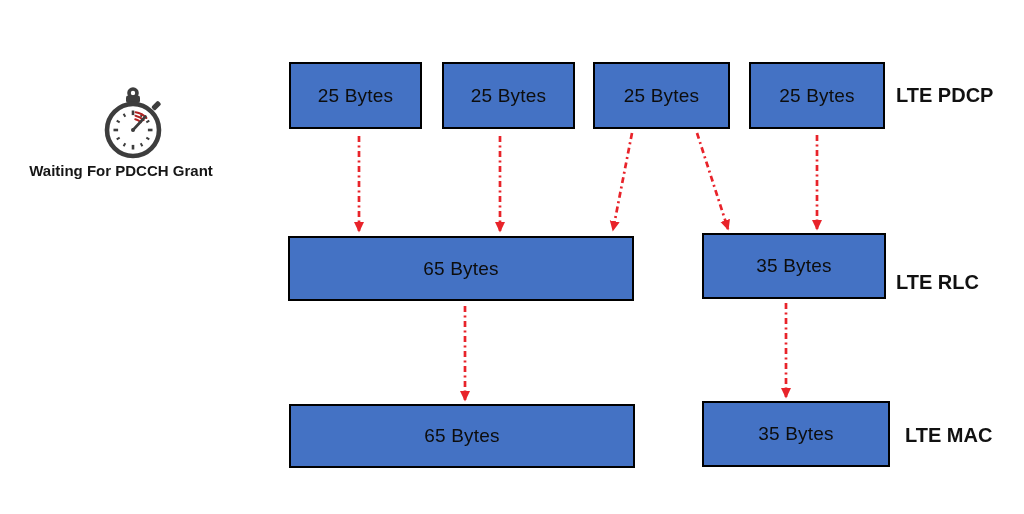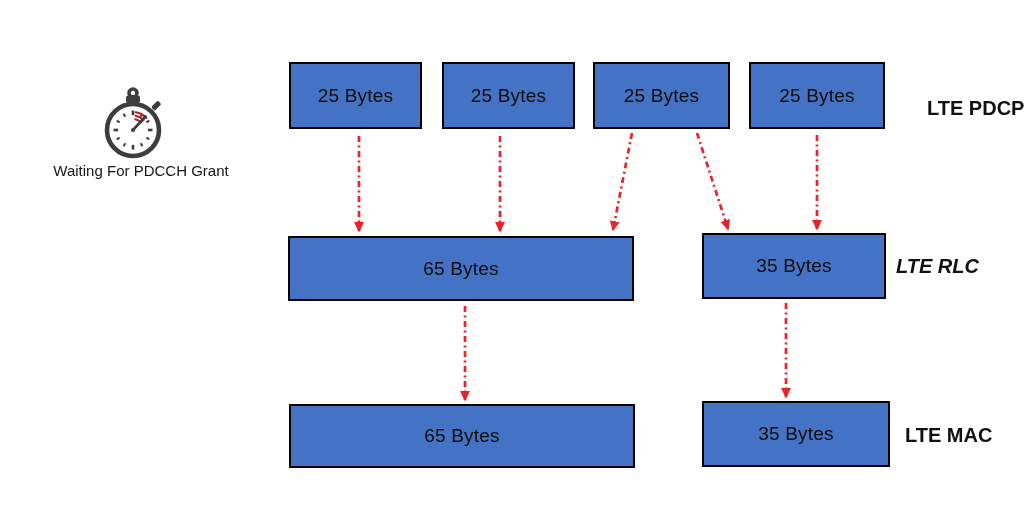--- a/index.html
+++ b/index.html
@@ -10,22 +10,22 @@
   .box{
     position:absolute; background:#4472c4; border:2px solid #000000;
     box-sizing:border-box; display:flex; align-items:center; justify-content:center;
     color:#0d0d0d; font-size:19px; letter-spacing:0.2px;
   }
   .layer-label{
     position:absolute; color:#111111; font-weight:bold; font-size:20px;
     white-space:nowrap; letter-spacing:0px;
   }
   .caption{
-    position:absolute; left:26px; top:160px; width:230px;
-    text-align:center; color:#161616; font-weight:normal; font-size:15px; line-height:21px;
+    position:absolute; left:6px; top:160px; width:230px;
+    text-align:center; color:#161616; font-weight:bold; font-size:15px; line-height:21px;
   }
   .arrows-layer, .stopwatch{ position:absolute; }
   .arrows-layer{ left:0; top:0; pointer-events:none; }
 </style>
 </head>
 <body>
 
 <div class="canvas">
 
   <svg class="arrows-layer" width="1024" height="514" viewBox="0 0 1024 514">
@@ -73,23 +73,23 @@
   </svg>
 
   <div class="caption">
     <div>Waiting For PDCCH Grant</div>
   </div>
 
   <div class="box" style="left:289px; top:62px;  width:133px; height:67px;">25 Bytes</div>
   <div class="box" style="left:442px; top:62px;  width:133px; height:67px;">25 Bytes</div>
   <div class="box" style="left:593px; top:62px;  width:137px; height:67px;">25 Bytes</div>
   <div class="box" style="left:749px; top:62px;  width:136px; height:67px;">25 Bytes</div>
-  <div class="layer-label" style="left:927px; top:84px;margin-top:13px;">LTE PDCP</div>
+  <div class="layer-label" style="left:896px; top:84px;">LTE PDCP</div>
 
   <div class="box" style="left:288px; top:236px; width:346px; height:65px;">65 Bytes</div>
   <div class="box" style="left:702px; top:233px; width:184px; height:66px;">35 Bytes</div>
-  <div class="layer-label" style="left:896px; top:255px;font-style:italic;">LTE RLC</div>
+  <div class="layer-label" style="left:896px; top:271px;">LTE RLC</div>
 
   <div class="box" style="left:289px; top:404px; width:346px; height:64px;">65 Bytes</div>
   <div class="box" style="left:702px; top:401px; width:188px; height:66px;">35 Bytes</div>
   <div class="layer-label" style="left:897px; top:424px;margin-left:8px;">LTE MAC</div>
 
 </div>
 
 </body></html>

